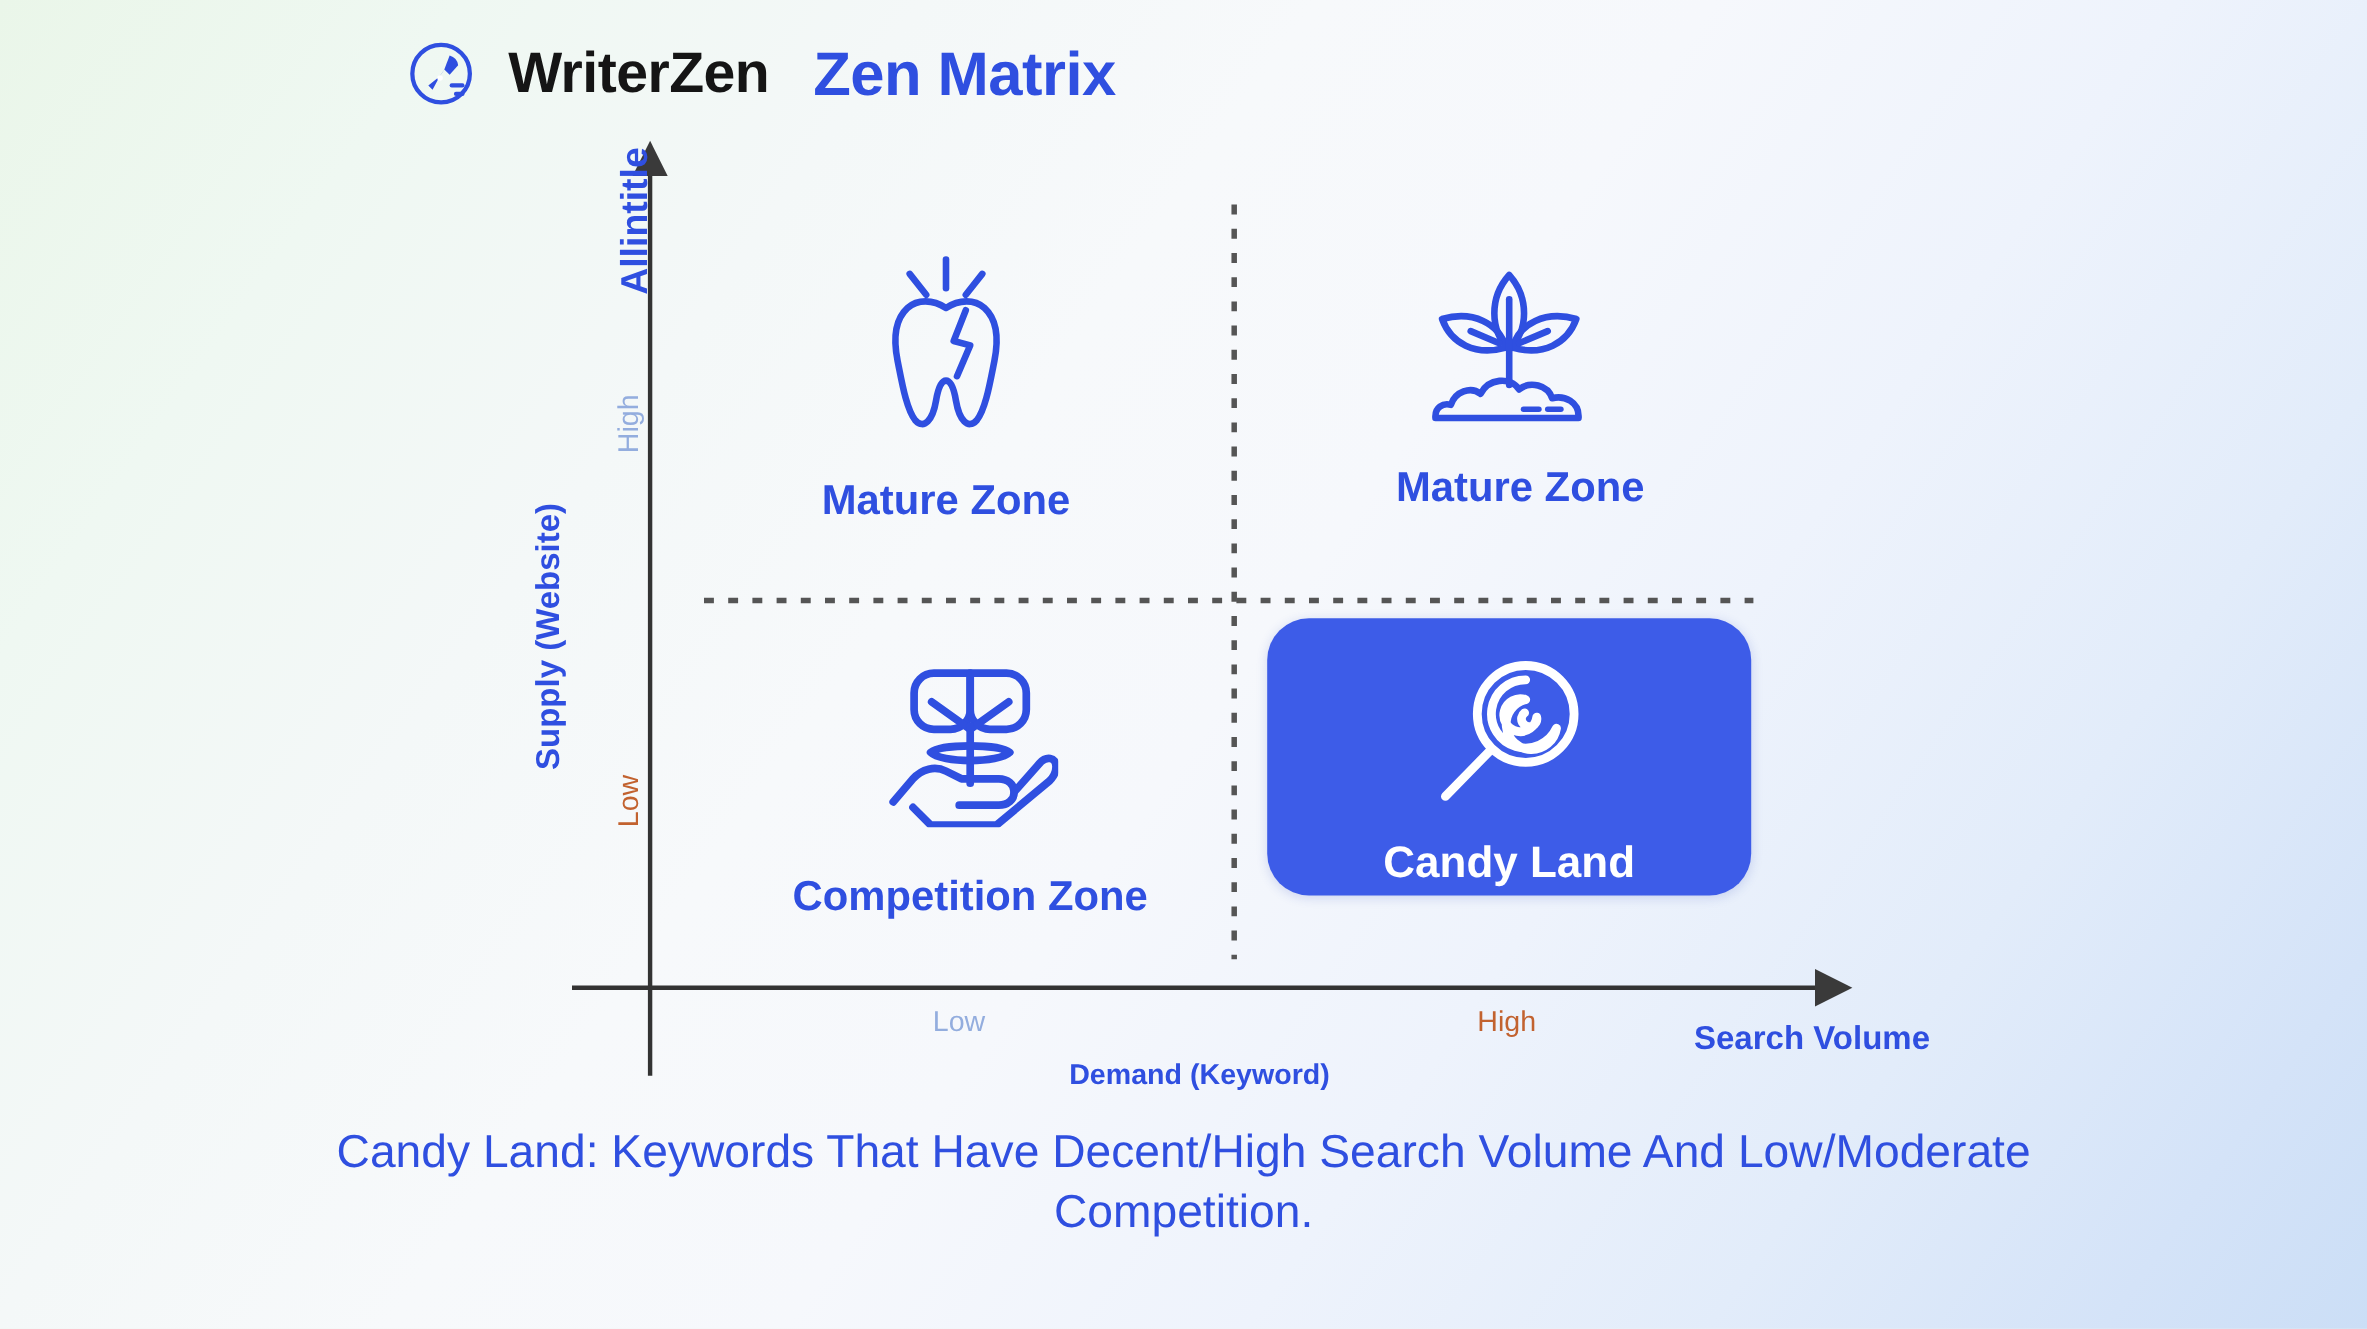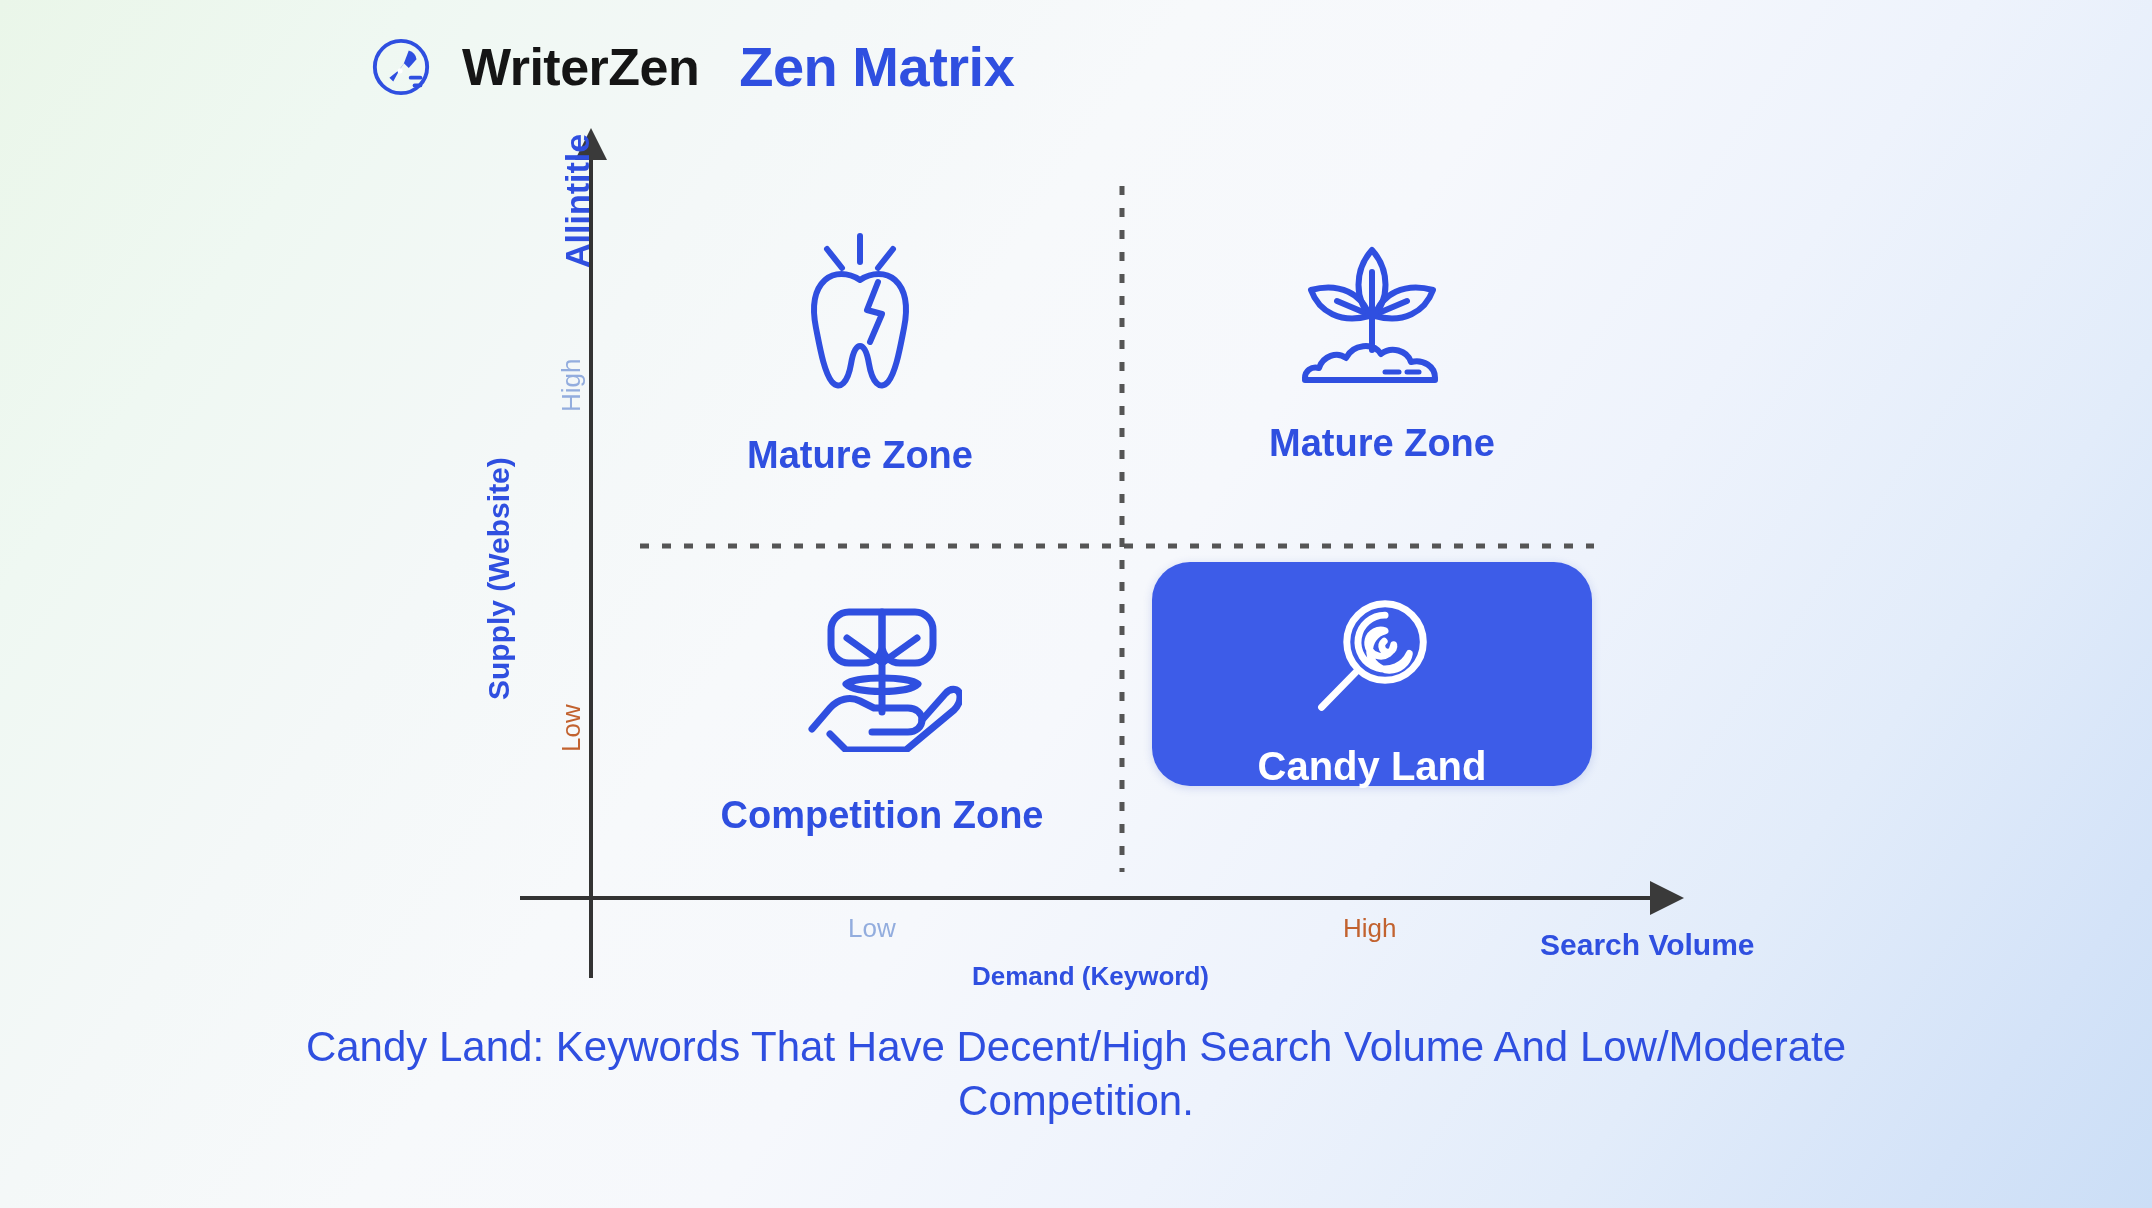--- a/index.html
+++ b/index.html
@@ -168,21 +168,21 @@
   #q-mature .q-label { margin-top: 38px; margin-left: 20px; }
   #q-opportunity{ left: 702px;  top: 602px; width: 360px; }
   #q-opportunity .q-label { margin-top: 44px; }
 
   
   #q-candy {
     position: absolute;
     left: 1152px;
     top: 562px;
     width: 440px;
-    height: 224px;
+    height: 252px;
     background: #3d5ce8;
     border-radius: 38px;
     display: flex;
     flex-direction: column;
     align-items: center;
     justify-content: flex-start;
     box-shadow: 0 2px 10px rgba(45,70,190,0.18);
   }
   #q-candy .candy-icon { margin-top: 34px; }
   #candy-label {

